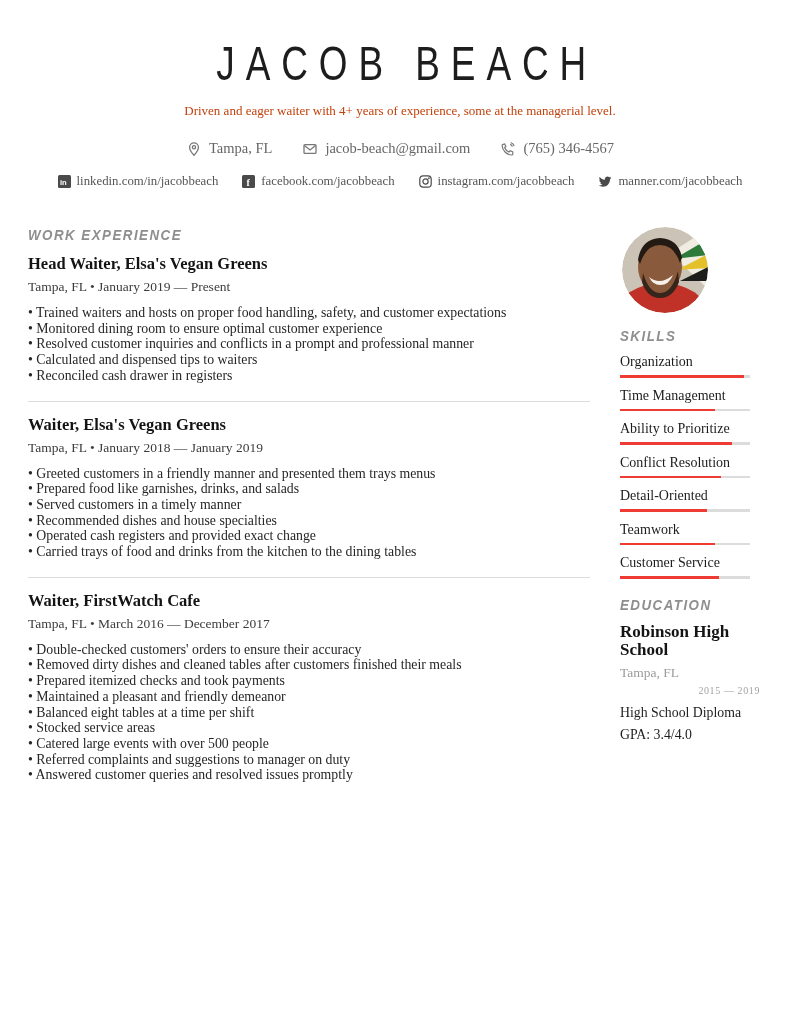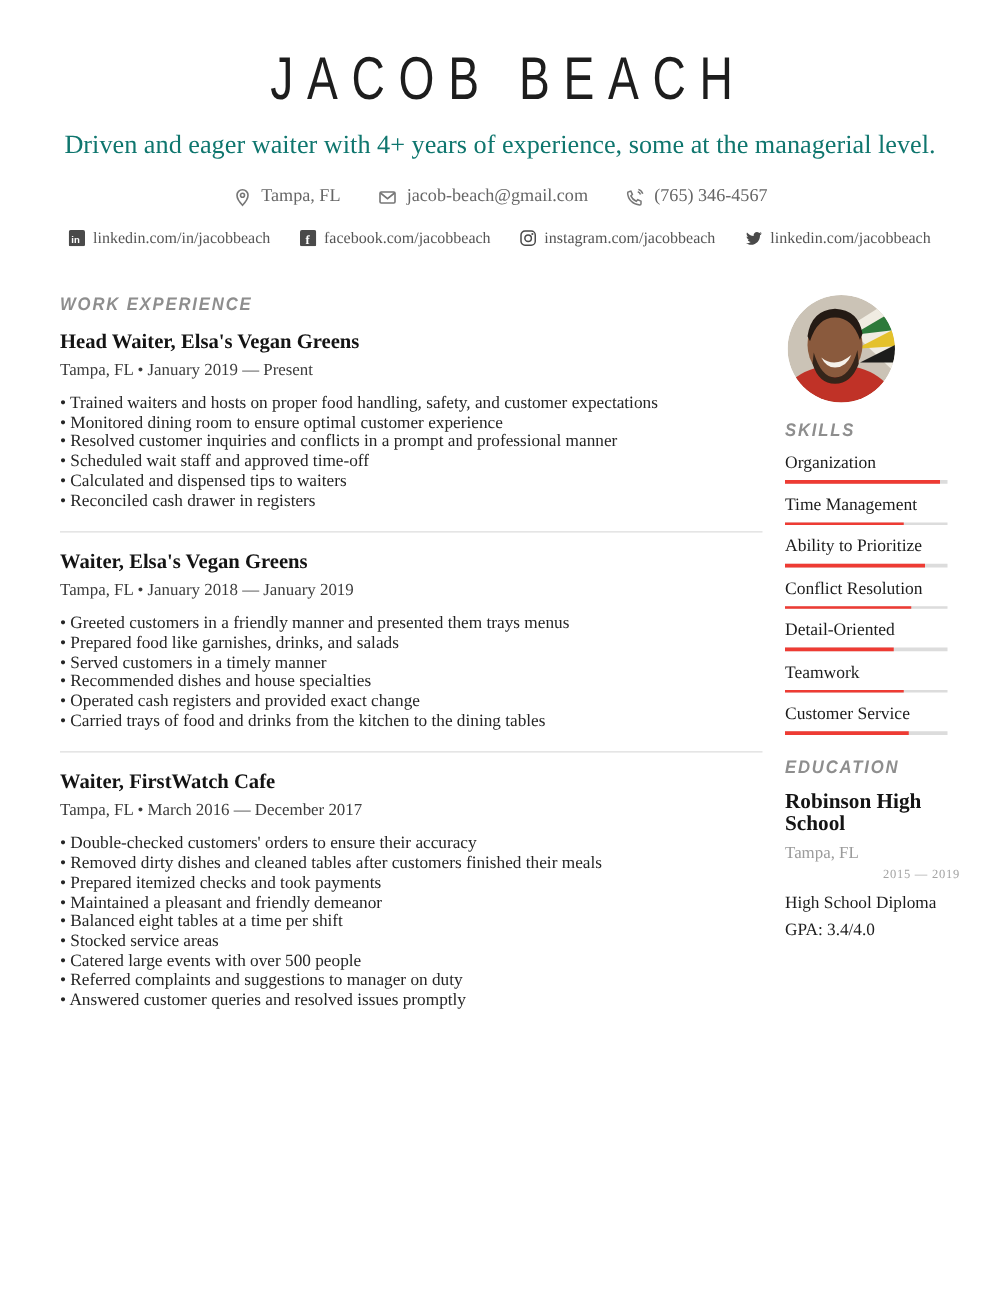--- a/index.html
+++ b/index.html
@@ -14,35 +14,35 @@
     width:800px;height:1035px;background:#ffffff;margin:0 auto;
     font-family:"Liberation Serif",serif;color:#222;position:relative;overflow:hidden;
   }
   
   .header{text-align:center;padding-top:36px;}
   .person-name{
     display:inline-block;font-family:"Liberation Sans",sans-serif;font-weight:400;
     font-size:44px;letter-spacing:13px;margin-right:-13px;color:#1d1d1d;
     transform:scale(0.84,1.1);transform-origin:center top;white-space:nowrap;
   }
-  .tagline{font-size:21px;color:#0f766e;margin-top:17px;}
+  .tagline{font-size:13px;color:#c2410c;margin-top:17px;}
   .contact-row{
     display:flex;justify-content:center;align-items:center;gap:30px;
     margin-top:21px;font-size:14.5px;color:#666;
   }
   .contact-item{display:flex;align-items:center;gap:7px;color:#666;text-decoration:none;}
   .contact-item svg{stroke:#777;}
   .social-row{
     display:flex;justify-content:center;align-items:center;gap:24px;
     margin-top:17px;font-size:12.8px;color:#555;
   }
   .social-item{display:flex;align-items:center;gap:6px;color:#555;text-decoration:none;}
   .social-item svg{color:#4a4a4a;flex:none;}
   
-  .columns{display:flex;padding:0 30px 0 48px;margin-top:38px;gap:18px;}
+  .columns{display:flex;padding:0 30px 0 28px;margin-top:38px;gap:30px;}
   .col-left{width:562px;flex:none;}
   .col-right{width:140px;flex:none;}
   .section-heading{
     font-family:"Liberation Sans",sans-serif;font-style:italic;font-weight:600;
     font-size:14.5px;letter-spacing:1.6px;color:var(--headgray);
     transform:scaleX(0.92);transform-origin:left center;white-space:nowrap;
   }
   
   .job{margin-top:11px;}
   .job-title{font-size:16.5px;font-weight:700;color:#141414;}
@@ -129,38 +129,37 @@
           <rect x="0.8" y="0.8" width="11.4" height="11.4" rx="3.2" stroke="currentColor" stroke-width="1.2"></rect>
           <circle cx="6.5" cy="6.5" r="2.6" stroke="currentColor" stroke-width="1.2"></circle>
           <circle cx="9.9" cy="3.2" r="0.85" fill="currentColor"></circle>
         </svg>
         <span>instagram.com/jacobbeach</span>
       </a>
       <a class="social-item" href="#">
         <svg width="14" height="13" viewBox="0 0 14 13">
           <path fill="currentColor" d="M13.4 2.6c-.5.2-1 .4-1.5.4.5-.3 1-.8 1.2-1.4-.5.3-1.1.5-1.7.7-.5-.5-1.2-.8-1.9-.8-1.4 0-2.6 1.2-2.6 2.6 0 .2 0 .4.1.6-2.2-.1-4.1-1.2-5.4-2.8-.2.4-.3.8-.3 1.3 0 .9.5 1.7 1.2 2.2-.4 0-.8-.1-1.2-.3v0c0 1.3.9 2.3 2.1 2.6-.2.1-.4.1-.7.1-.2 0-.3 0-.5-.1.3 1 1.3 1.8 2.4 1.8-.9.7-2 1.1-3.2 1.1-.2 0-.4 0-.6 0 1.1.7 2.5 1.2 3.9 1.2 4.7 0 7.3-3.9 7.3-7.3v-.3c.6-.4 1.1-.9 1.4-1.6z"></path>
         </svg>
-        <span>linkedin.com/jacobbeach</span>
+        <span>manner.com/jacobbeach</span>
       </a>
     </div>
   </div>
 
   <div class="columns">
 
     <div class="col-left">
       <h2 class="section-heading">WORK EXPERIENCE</h2>
 
       <div class="job">
         <div class="job-title">Head Waiter, Elsa's Vegan Greens</div>
         <div class="job-meta">Tampa, FL • January 2019 — Present</div>
         <div class="bullets">
             <div class="bullet">Trained waiters and hosts on proper food handling, safety, and customer expectations</div>
             <div class="bullet">Monitored dining room to ensure optimal customer experience</div>
             <div class="bullet">Resolved customer inquiries and conflicts in a prompt and professional manner</div>
-            <div class="bullet">Scheduled wait staff and approved time-off</div>
             <div class="bullet">Calculated and dispensed tips to waiters</div>
             <div class="bullet">Reconciled cash drawer in registers</div>
           </div>
       </div>
 
       <hr class="divider">
 
       <div class="job">
         <div class="job-title">Waiter, Elsa's Vegan Greens</div>
         <div class="job-meta">Tampa, FL • January 2018 — January 2019</div>

